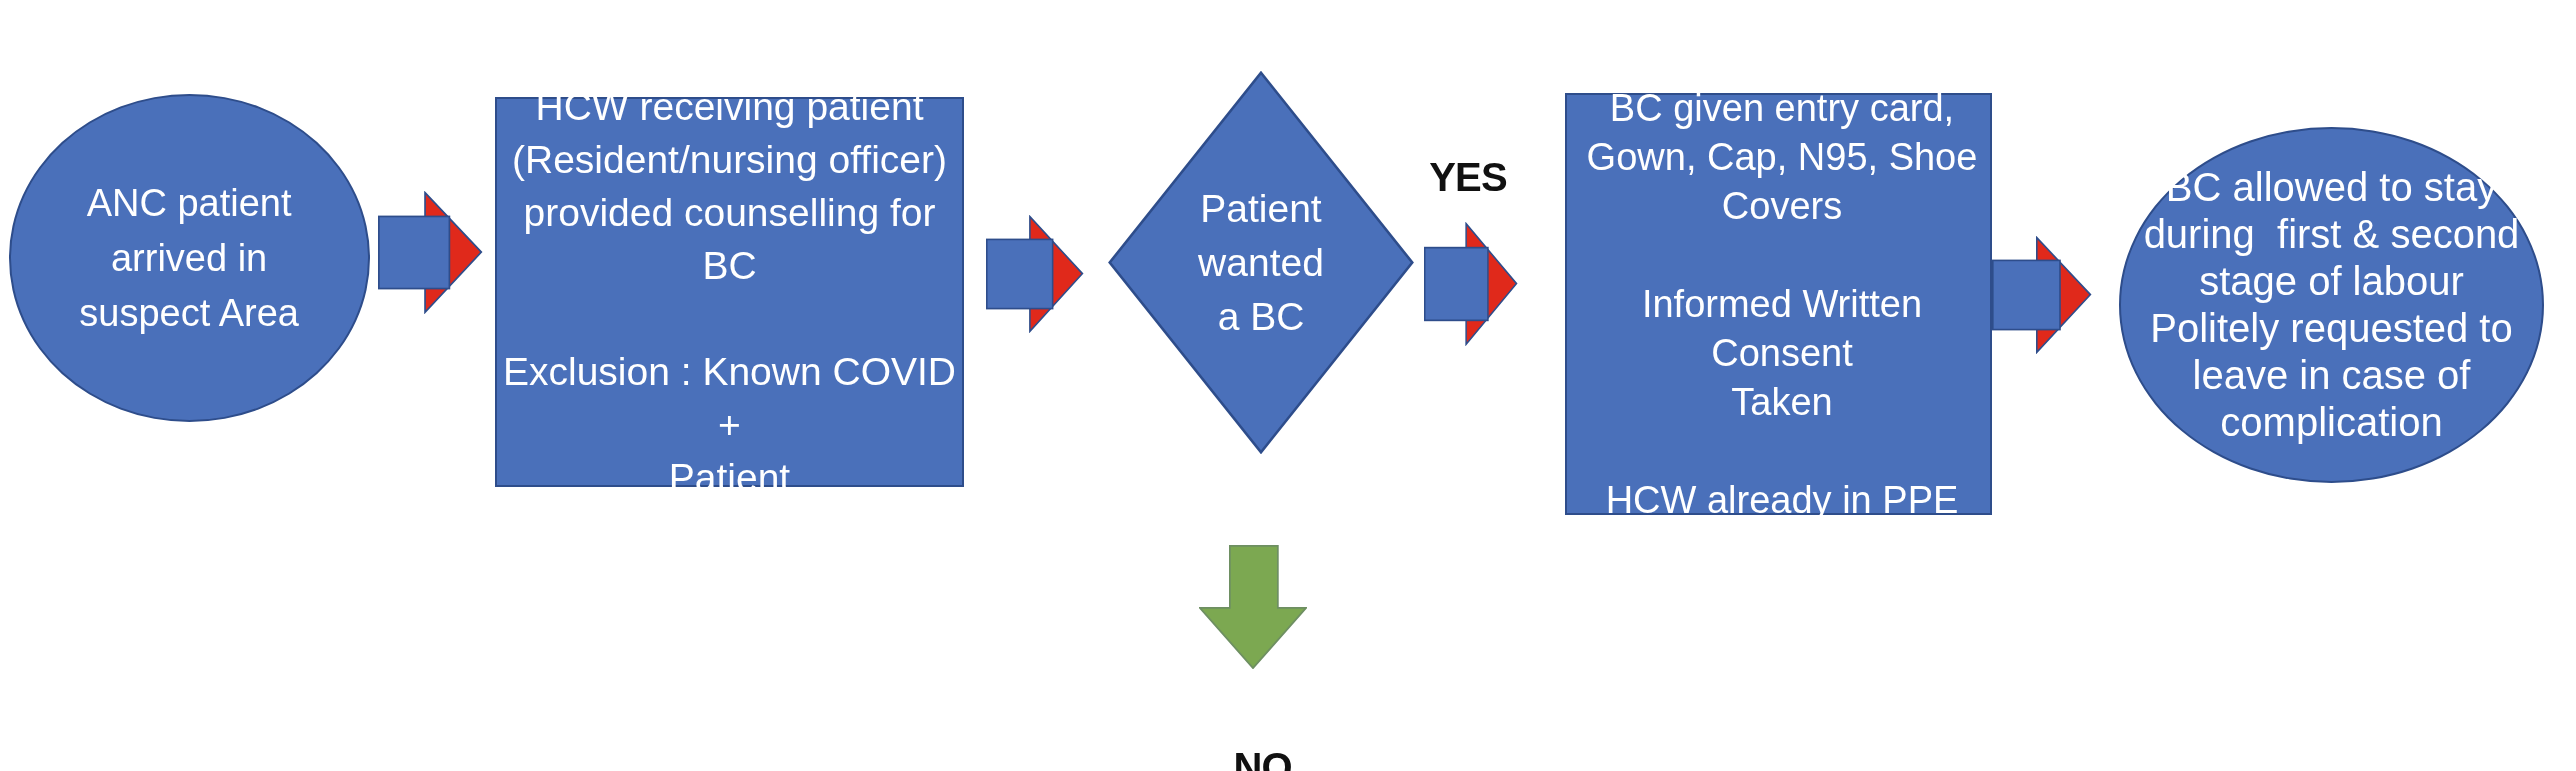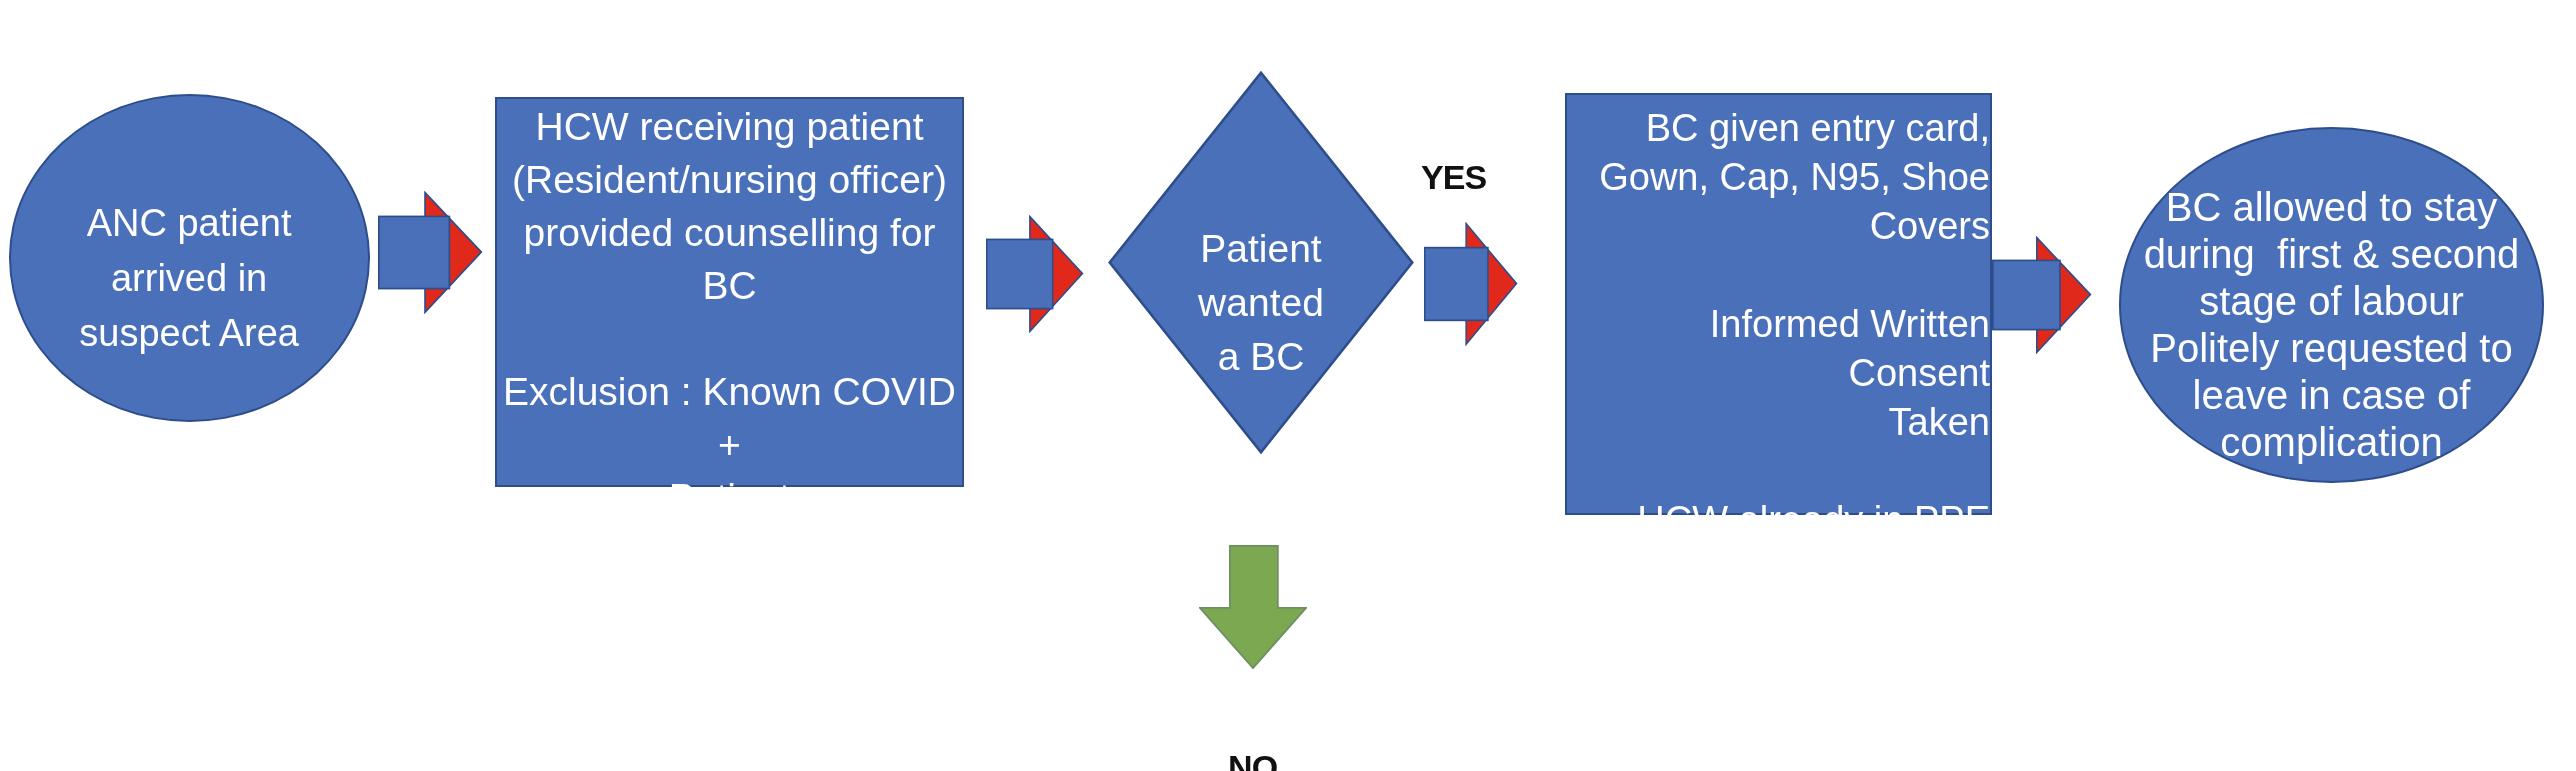--- a/index.html
+++ b/index.html
@@ -25,21 +25,20 @@
     background:var(--shape-fill);
     border:2.6px solid var(--shape-border);
     display:flex;align-items:center;justify-content:center;
     box-sizing:border-box;
     color:var(--text-white);
   }
   .node-text{
     white-space:pre-wrap;
     text-align:center;
     color:var(--text-white);
-    margin-top:40px;
   }
   .ellipse{border-radius:50%;}
 
   
   .n-start{left:8.6px;top:94px;width:361px;height:328px;}
   .n-start .node-text{font-size:38px;line-height:55px;}
 
   
   .n-counsel{left:495px;top:97px;width:469px;height:390px;}
   .n-counsel .node-text{font-size:39px;line-height:53px;}
@@ -49,21 +48,21 @@
   .diamond-svg{position:absolute;left:0;top:0;width:100%;height:100%;}
   .diamond-svg polygon{fill:var(--shape-fill);stroke:var(--shape-border);stroke-width:3;}
   .diamond-text{
     position:absolute;left:0;top:0;width:100%;height:100%;
     display:flex;align-items:center;justify-content:center;
     font-size:39px;line-height:54px;
   }
 
   
   .n-ppe{left:1565px;top:93px;width:427px;height:422px;justify-content:flex-start;}
-  .n-ppe .node-text{font-size:38px;line-height:49px;text-align:right;padding-left:7px;}
+  .n-ppe .node-text{font-size:38px;line-height:49px;text-align:center;padding-left:7px;}
 
   
   .n-end{left:2119px;top:127px;width:425px;height:356px;}
   .n-end .node-text{font-size:40px;line-height:47px;}
 
   
   .arrow{position:absolute;}
   .arrow .arrow-head{fill:var(--arrow-red);stroke:var(--shape-border);stroke-width:2;}
   .arrow .arrow-shaft{fill:var(--shape-fill);stroke:var(--shape-border);stroke-width:2;}
   .a1{left:378px;top:191px;width:105px;height:123px;}
@@ -73,22 +72,22 @@
 
   
   .green-arrow{position:absolute;left:1199px;top:545px;width:108px;height:124px;}
   .green-arrow polygon{fill:var(--green-fill);stroke:var(--green-border);stroke-width:2;}
 
   
   .flow-label{
     position:absolute;
     font-weight:bold;
     color:var(--label-black);
-    font-size:34px;line-height:38px;
-    text-align:left;
+    font-size:40px;line-height:38px;
+    text-align:center;
     letter-spacing:-0.9px;
   }
   .yes{left:1421px;top:158px;width:94px;}
   .no{left:1228px;top:748px;width:69px;}
 </style>
 </head>
 <body>
 
 <div class="canvas">
 

